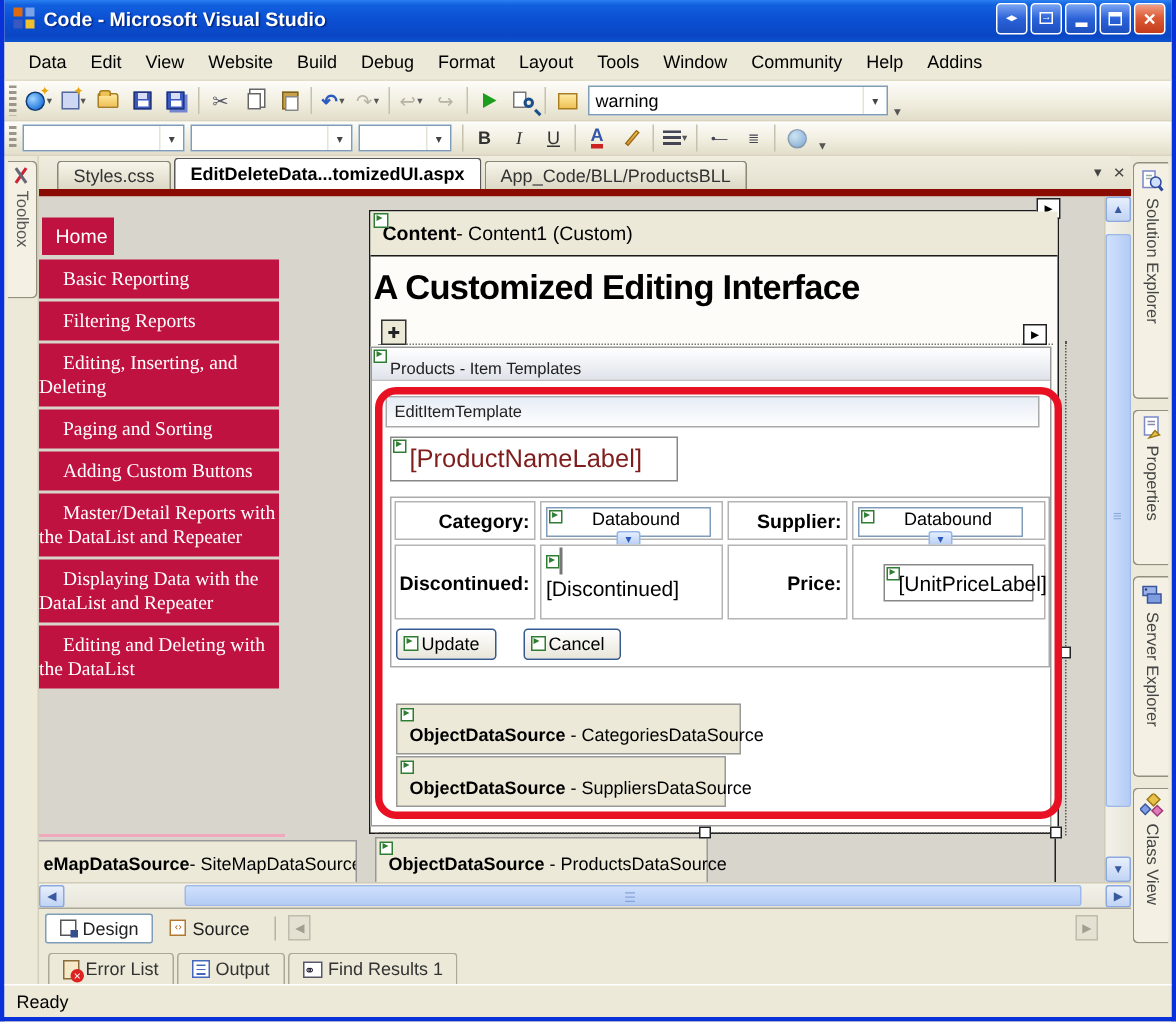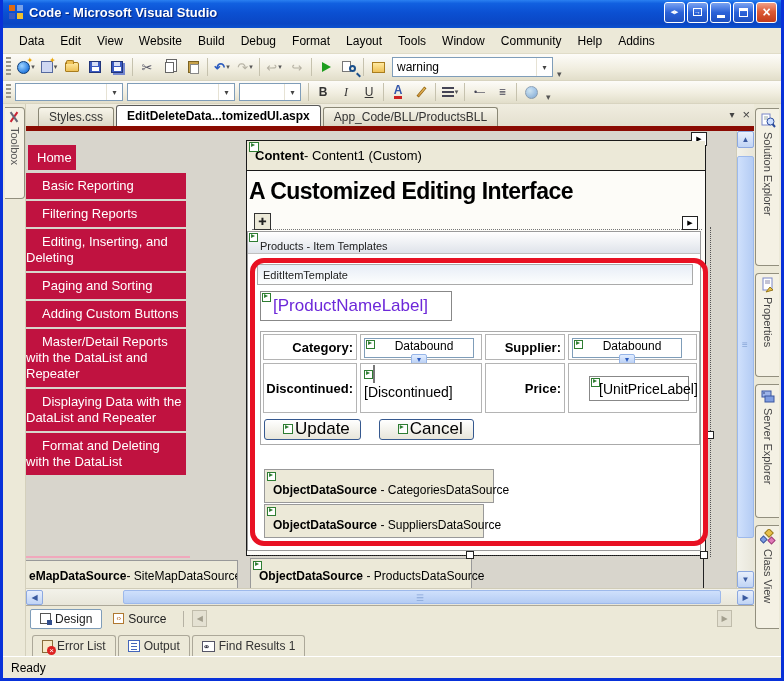--- a/index.html
+++ b/index.html
@@ -77,21 +77,21 @@
   .tabstrip-right { position:absolute; right:4px; bottom:4px; display:flex; gap:8px; align-items:center; }
   .tabstrip-right .sm { font-size:10px; color:#444; }
   .maroon-line { height:5px; background:#8a0b02; flex:0 0 auto; }
 
   
   .design-row { flex:1; display:flex; min-height:0; }
   .surface { flex:1; position:relative; background:#d8d5cc; overflow:hidden; }
 
   
   .nav-home { position:absolute; left:2px; top:14px; width:48px; background:#c01240; color:#fff; font-size:13px; padding:5px 0 5px 9px; }
-  .nav-list { position:absolute; left:-6px; top:42px; width:166px; }
+  .nav-list { position:absolute; left:-6px; top:42px; width:166px;font-family:Liberation Serif, serif; }
   .nav-item { background:#c01240; color:#fff; font-size:13px; line-height:16px; padding:5px 2px 5px 6px; text-indent:16px; margin-bottom:2px; }
   .nav-item > span { display:inline; }
   .nav-sep { position:absolute; left:-6px; top:425px; width:170px; height:2px; background:#f0a8bc; }
   .sitemap-box { position:absolute; left:-2px; top:429px; width:214px; height:31px; background:#ece9d8; border:1px solid #999; font-size:12px; display:flex; align-items:center; padding-left:4px; white-space:nowrap; overflow:hidden; }
 
   
   .glyph { display:inline-block; width:10px; height:10px; background:#fff; border:1px solid #2e7d32; position:relative; flex:0 0 auto; }
   .glyph::after { content:"▸"; position:absolute; left:1px; top:-3px; font-size:8px; color:#2e7d32; }
 
   
@@ -106,21 +106,21 @@
   .move-row { position:absolute; left:5px; top:70px; width:450px; height:19px; border-bottom:1px dotted #777; }
   .move-handle { position:absolute; left:2px; top:2px; width:17px; height:17px; border:1px solid #333; background:#ece9d8; display:flex; align-items:center; justify-content:center; font-size:10px; color:#222; }
   .st-products { right:4px; top:5px; }
 
   .datalist-box { position:absolute; left:0; top:90px; width:454px; height:320px; background:#fff; border:1px solid #9a9a9a; }
   .dl-hdr { height:22px; background:linear-gradient(180deg,#fff,#dfe3ea); border-bottom:1px solid #c0c0c0; font-size:11px; color:#222; display:flex; align-items:center; padding-left:6px; position:relative; }
   .dl-hdr .glyph { position:absolute; left:1px; top:1px; width:9px; height:9px; }
   .dl-hdr .lbl { margin-left:6px; margin-top:6px; }
 
   .eit-hdr { position:absolute; left:9px; top:32px; width:436px; height:21px; background:linear-gradient(180deg,#e7edf6,#fdfefe); border:1px solid #aaa; font-size:11px; color:#222; display:flex; align-items:center; padding-left:5px; }
-  .pname-box { position:absolute; left:12px; top:59px; width:192px; height:30px; border:1px solid #888; font-size:17px; color:#6d28d9; display:flex; align-items:center; padding-left:4px; }
+  .pname-box { position:absolute; left:12px; top:59px; width:192px; height:30px; border:1px solid #888; font-size:17px; color:#7f1d1d; display:flex; align-items:center; padding-left:4px; }
   .pname-box .glyph { position:absolute; left:1px; top:1px; width:9px; height:9px; }
 
   .form-table { position:absolute; left:12px; top:99px; width:440px; border:1px solid #aaa; padding:2px; background:#fff; }
   .frow { display:flex; gap:3px; margin-bottom:3px; }
   .frow:last-child { margin-bottom:0; }
   .fcell { border:1px solid #b4b4b4; background:#fff; position:relative; }
   .flabel { display:flex; align-items:center; justify-content:flex-end; font-weight:bold; font-size:13px; padding-right:3px; }
   .c1 { width:94px; } .c2 { width:122px; } .c3 { width:80px; } .c4 { flex:1; }
   .r1 { height:32px; } .r2 { height:26px; } .r3 { height:50px; }
   .wide { flex:1; }
@@ -132,21 +132,21 @@
   .combo .cv { flex:1; padding-left:10px; white-space:nowrap; }
   .combo .glyph { position:absolute; left:1px; top:1px; width:9px; height:9px; }
   .combo .btn { width:16px; height:16px; margin:1px; border:1px solid #96b5e8; border-radius:2px; background:linear-gradient(180deg,#e3eeff,#b5ccf3); display:flex; align-items:center; justify-content:center; font-size:8px; color:#2b5bbf; }
   .chk-wrap { padding:2px 0 0 3px; font-size:14px; }
   .chk { width:13px; height:13px; border:1px solid #777; background:#fff; margin-top:1px; }
   .chk-wrap .glyph { width:9px; height:9px; }
   .dcv { font-size:14px; margin-top:2px; }
   .pval-box { position:absolute; left:20px; top:12px; width:100px; height:25px; border:1px solid #888; font-size:14px; display:flex; align-items:center; padding-left:2px; }
   .pval-box .glyph { position:absolute; left:1px; top:1px; width:9px; height:9px; }
   .btn-row { height:26px; border:none; display:flex; align-items:center; gap:18px; padding-left:1px; }
-  .xpbtn { height:21px; border:1px solid #36598f; border-radius:3px; background:linear-gradient(180deg,#fff,#e8e6da); display:flex; align-items:center; gap:2px; padding:0 10px 0 18px; font-size:17px; color:#000; }
+  .xpbtn { height:21px; border:1px solid #36598f; border-radius:3px; background:linear-gradient(180deg,#fff,#e8e6da); display:flex; align-items:center; gap:2px; padding:0 10px 0 4px; font-size:12px; color:#000; }
 
   .ods-box { background:#ece9d8; border:1px solid #999; position:relative; font-size:12px; }
   .ods-box .glyph { position:absolute; left:2px; top:2px; width:9px; height:9px; }
   .ods-box .txt { position:absolute; left:8px; bottom:5px; white-space:nowrap; }
   .ods-cat { position:absolute; left:16px; top:237px; width:230px; height:34px; }
   .ods-sup { position:absolute; left:16px; top:272px; width:220px; height:34px; }
 
   
   .annotation { position:absolute; left:224px; top:127px; width:458px; height:288px; border:5px solid #e81123; border-radius:14px; pointer-events:none; z-index:30; }
 
@@ -295,21 +295,21 @@
         <span class="ic-play"></span>
       </span>
     <span class="t-btn" style="position:relative;">
         <span class="ic-page"></span>
         <span class="ic-mag" style="position:absolute;right:3px;bottom:5px;"></span>
       </span>
     <span class="t-sep"></span>
     <span class="t-btn">
         <span class="ic-find"></span>
       </span>
-    <span class="t-combo" style="width:161px;margin-left:2px;">
+    <span class="t-combo" style="width:200px;margin-left:2px;">
       <span class="cv">warning</span>
       <span class="ca">▾</span>
     </span>
     <span class="chev">▾</span>
   </div>
 
   <div class="toolbar row2">
     <span class="grip"></span>
     <span class="t-combo" style="width:108px;height:18px;">
         <span class="cv"></span>
@@ -386,21 +386,21 @@
 
           <div class="nav-home">Home</div>
           <div class="nav-list">
             <div class="nav-item"><span>Basic Reporting</span></div>
             <div class="nav-item"><span>Filtering Reports</span></div>
             <div class="nav-item"><span>Editing, Inserting, and Deleting</span></div>
             <div class="nav-item"><span>Paging and Sorting</span></div>
             <div class="nav-item"><span>Adding Custom Buttons</span></div>
             <div class="nav-item"><span>Master/Detail Reports with the DataList and Repeater</span></div>
             <div class="nav-item"><span>Displaying Data with the DataList and Repeater</span></div>
-            <div class="nav-item"><span>Format and Deleting with the DataList</span></div>
+            <div class="nav-item"><span>Editing and Deleting with the DataList</span></div>
           </div>
           <div class="nav-sep"></div>
           <div class="sitemap-box">
             <span class="b">eMapDataSource</span>
               <span> - SiteMapDataSource1</span>
           </div>
 
           <div class="content-box">
             <div class="smart-tag st-content">
                 <span>▶</span>

